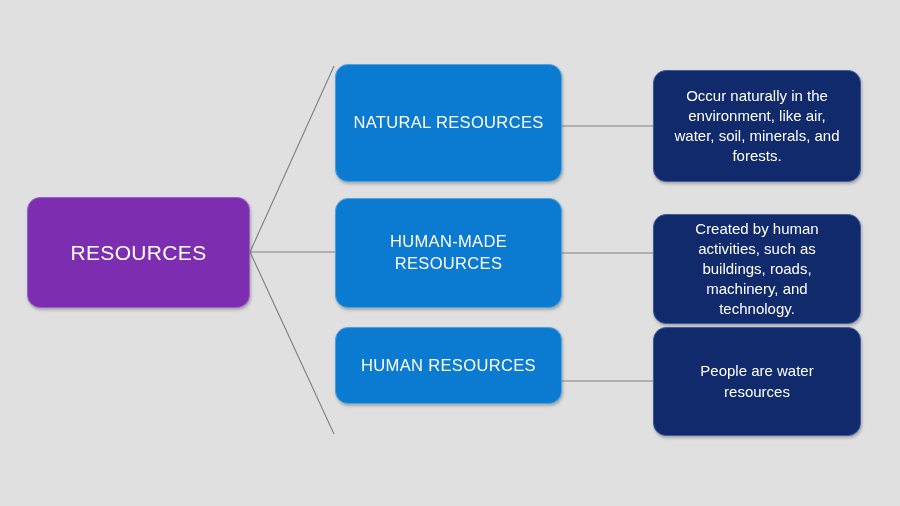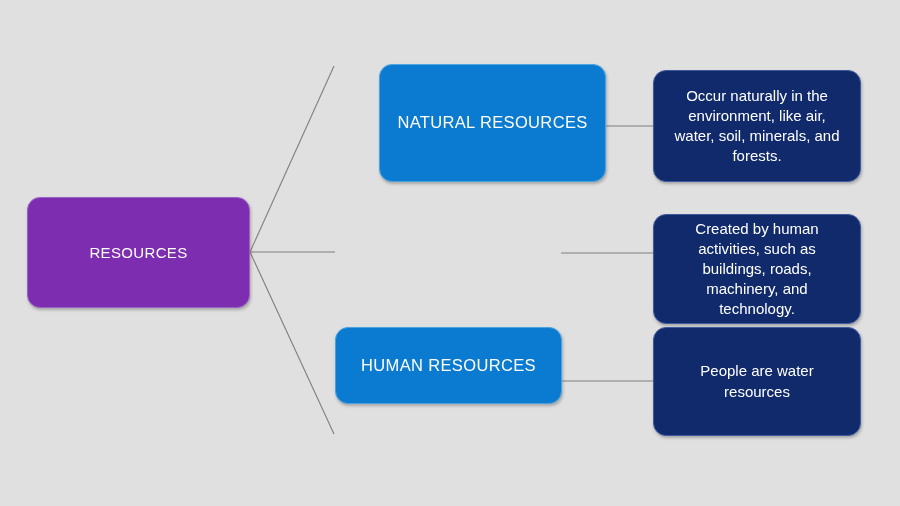--- a/index.html
+++ b/index.html
@@ -46,39 +46,39 @@
     display: block;
     width: 100%;
     padding: 0 10px;
     box-sizing: border-box;
   }
 
   
   .node-root {
     background: #7d2eb0;
     border: 1px solid #9a63c6;
-    font-size: 15px;
+    font-size: 21px;
     letter-spacing: 0.35px;
     left: 27px;
     top: 197px;
     width: 223px;
     height: 111px;
   }
 
   
   .node-category {
     background: #0b7ad1;
     border: 1px solid #4ba3e0;
     font-size: 16.5px;
     letter-spacing: 0.35px;
     line-height: 1.32;
     left: 335px;
     width: 227px;
   }
-  .node-category.cat-1 { top: 64px;  height: 118px; margin-left: 44px; }
+  .node-category.cat-1 { top: 64px;  height: 118px; }
   .node-category.cat-2 { top: 198px; height: 110px; }
   .node-category.cat-3 { top: 327px; height: 77px; }
 
   
   .node-detail {
     background: #102a6b;
     border: 1px solid #3f5a9e;
     font-size: 15px;
     line-height: 1.34;
     left: 653px;
@@ -106,20 +106,23 @@
     <line x1="561" y1="381" x2="654" y2="381" stroke="#7f7f7f" stroke-width="1.1"></line>
   </svg>
 
   <div class="node node-root">
     <span class="node-label">RESOURCES</span>
   </div>
 
   <div class="node node-category cat-1">
     <span class="node-label">NATURAL RESOURCES</span>
   </div>
+  <div class="node node-category cat-2">
+    <span class="node-label">HUMAN-MADE RESOURCES</span>
+  </div>
   <div class="node node-category cat-3">
     <span class="node-label">HUMAN RESOURCES</span>
   </div>
 
   <div class="node node-detail det-1">
     <span class="node-label">Occur naturally in the environment, like air, water, soil, minerals, and forests.</span>
   </div>
   <div class="node node-detail det-2">
     <span class="node-label">Created by human activities, such as buildings, roads, machinery, and technology.</span>
   </div>

